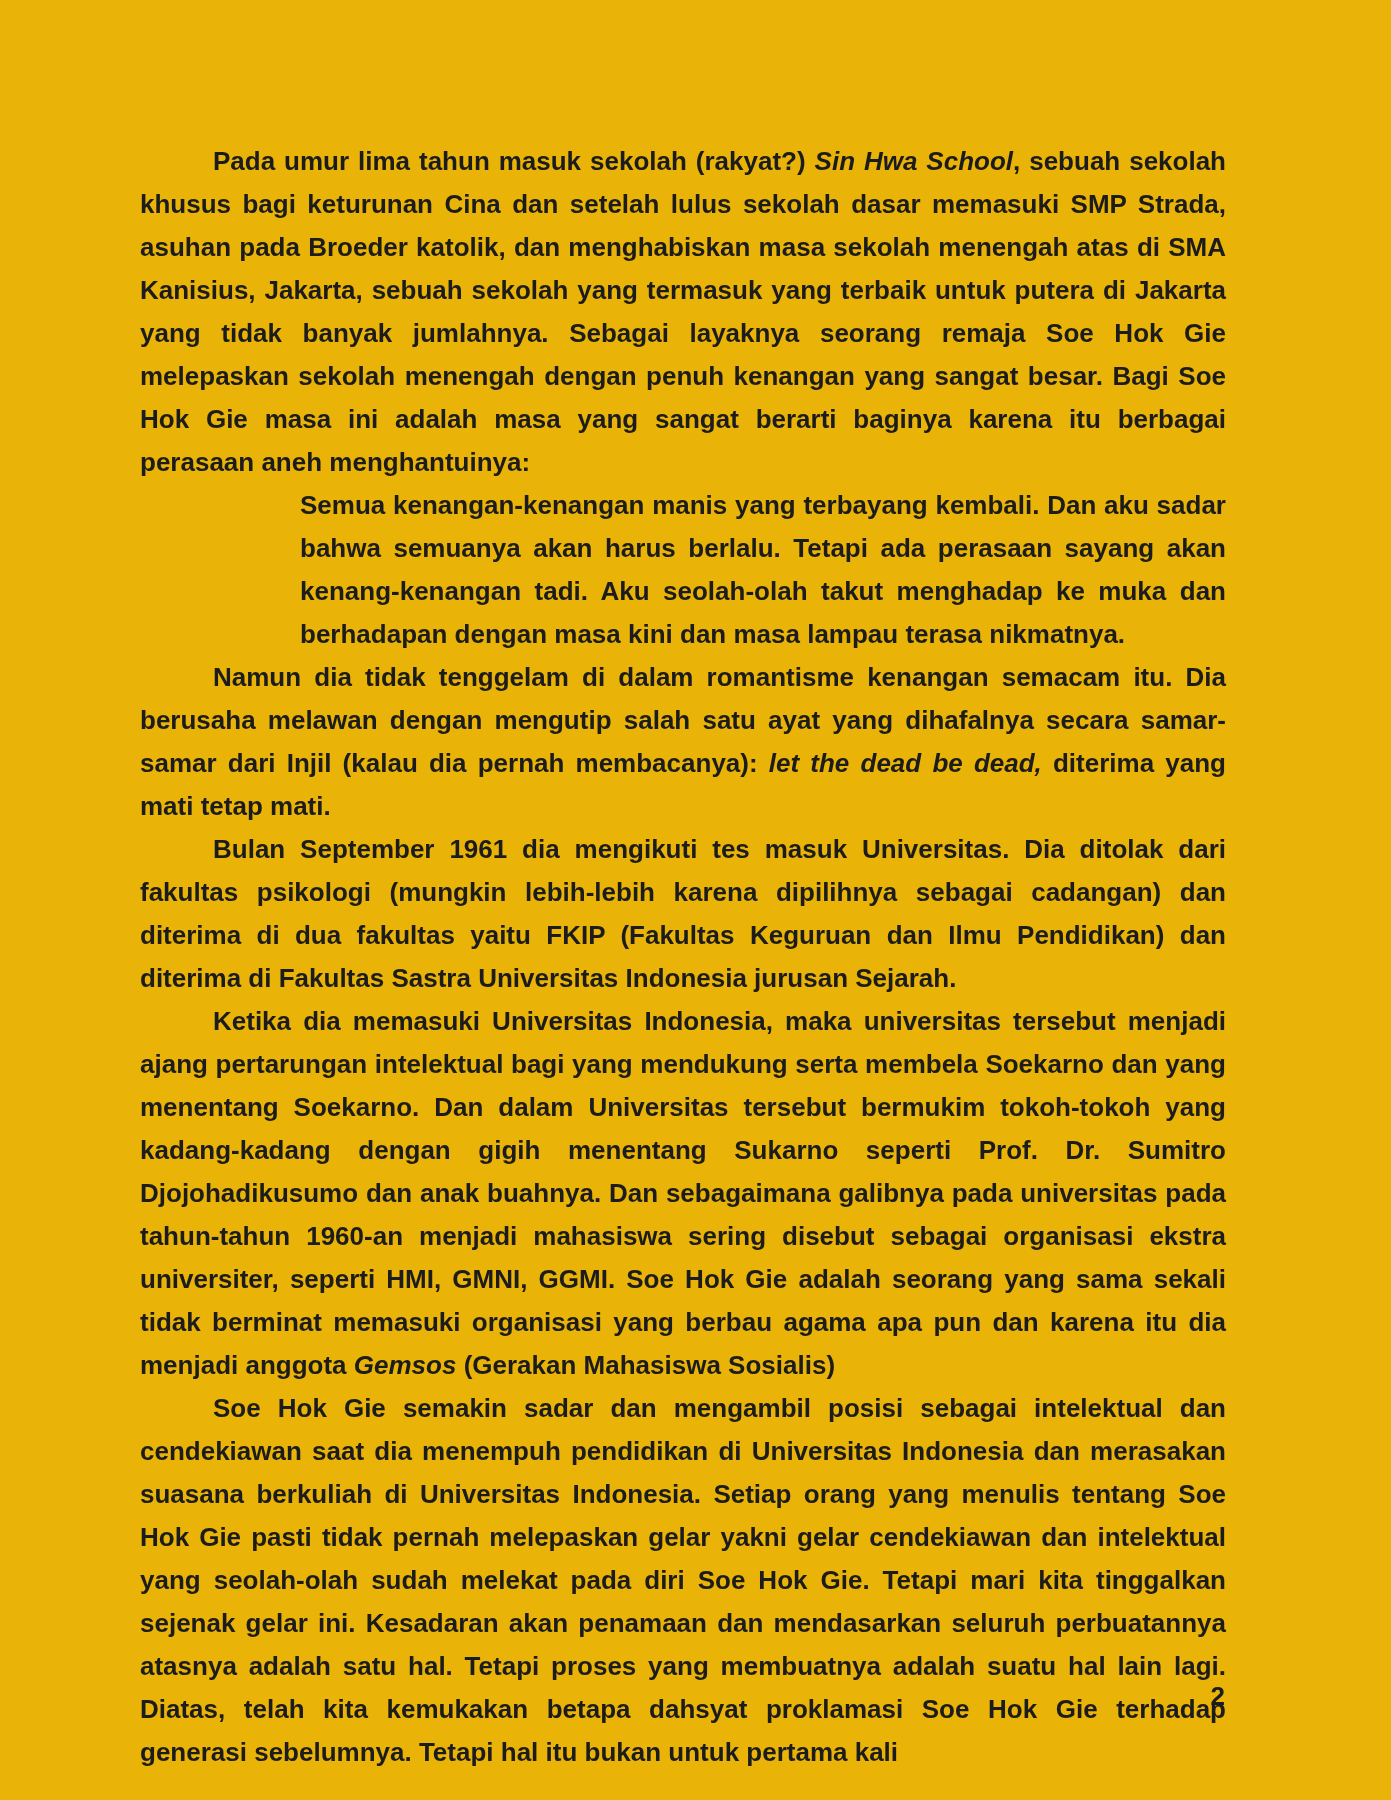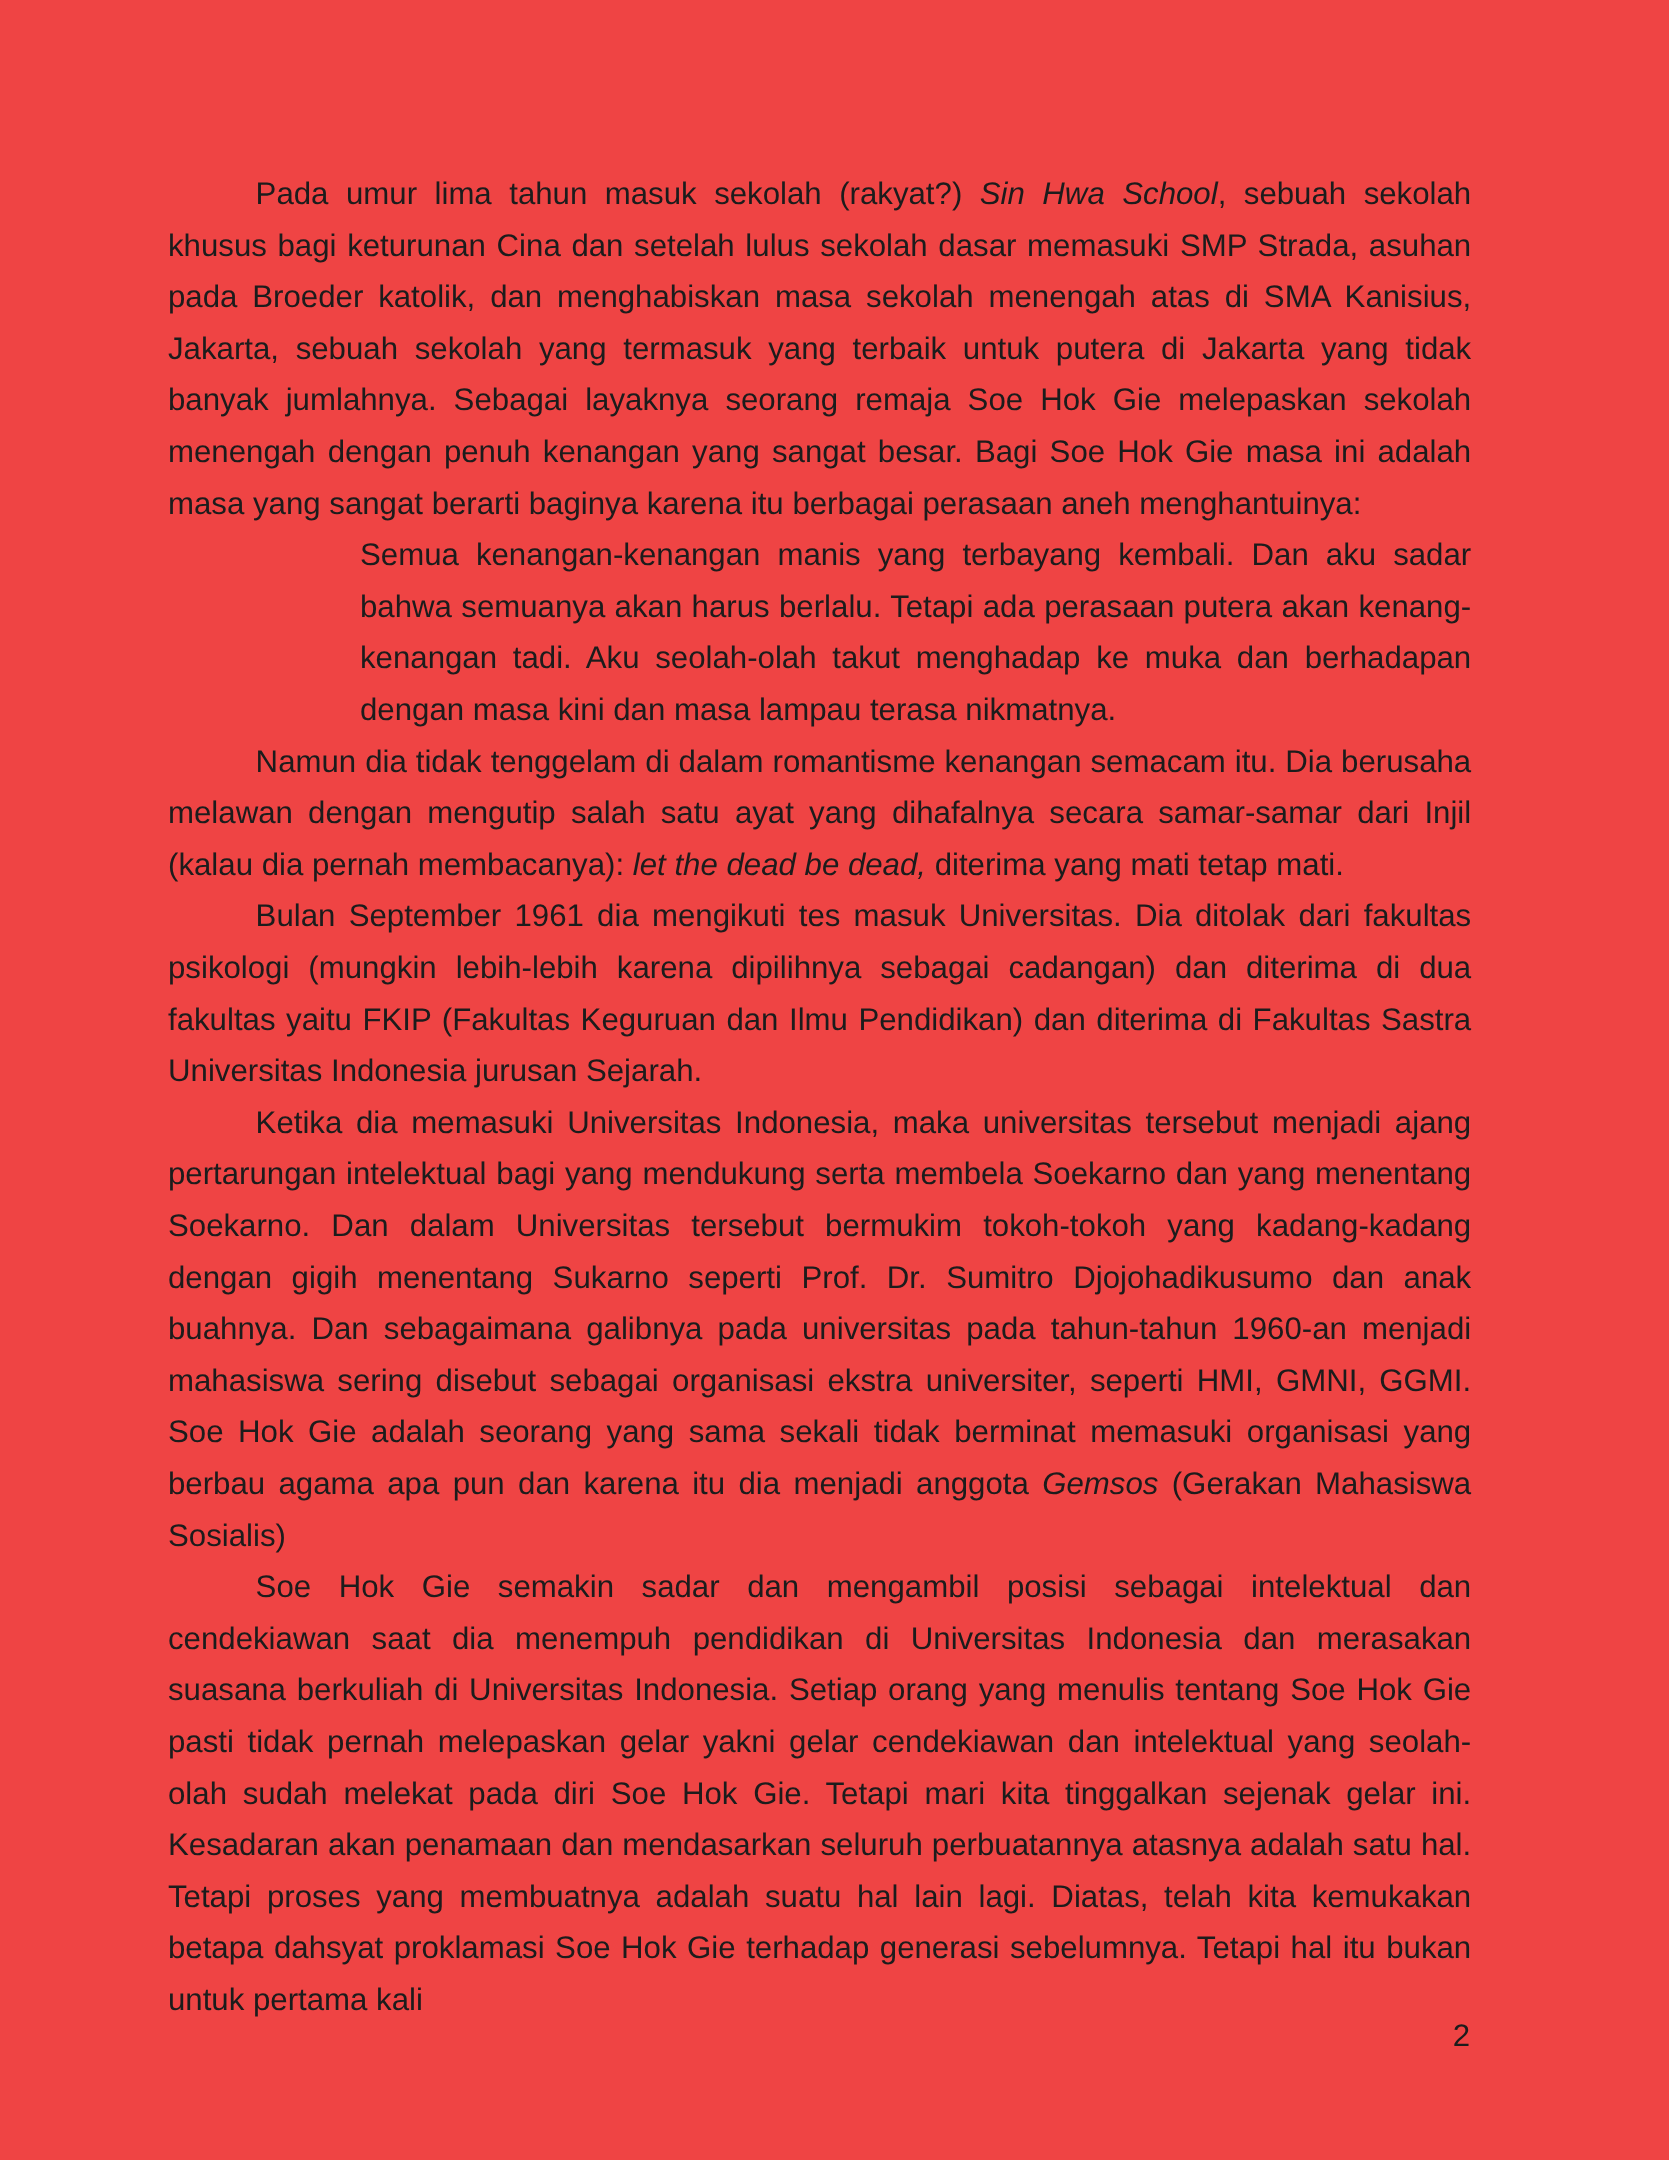--- a/index.html
+++ b/index.html
@@ -4,24 +4,25 @@
 <style>
   html, body {
     margin: 0;
     padding: 0;
     background: #ffffff;
   }
   .page {
     position: relative;
     width: 1391px;
     height: 1800px;
-    background: #ef4444;
+    background: #eab308;
     overflow: hidden;
     font-family: "Liberation Sans", "DejaVu Sans", sans-serif;
     color: #1c1c1c;
+    font-weight: bold;
   }
   .text-area {
     position: absolute;
     top: 140px;
     left: 140px;
     width: 1086px;
     font-size: 26px;
     line-height: 43px;
   }
   p.para {
@@ -47,20 +48,20 @@
     line-height: 30px;
     color: #1c1c1c;
   }
 </style>
 </head>
 <body>
 
 <div class="page">
   <div class="text-area" id="text-area">
       <p class="para indent"><span>Pada umur lima tahun masuk sekolah (rakyat?) </span><em>Sin Hwa School</em><span>, sebuah sekolah khusus bagi keturunan Cina dan setelah lulus sekolah dasar memasuki SMP Strada, asuhan pada Broeder katolik, dan menghabiskan masa sekolah menengah atas di SMA Kanisius, Jakarta, sebuah sekolah yang termasuk yang terbaik untuk putera di Jakarta yang tidak banyak jumlahnya. Sebagai layaknya seorang remaja Soe Hok Gie melepaskan sekolah menengah dengan penuh kenangan yang sangat besar. Bagi Soe Hok Gie masa ini adalah masa yang sangat berarti baginya karena itu berbagai perasaan aneh menghantuinya:</span></p>
-      <p class="para quote"><span>Semua kenangan-kenangan manis yang terbayang kembali. Dan aku sadar bahwa semuanya akan harus berlalu. Tetapi ada perasaan putera akan kenang-kenangan tadi. Aku seolah-olah takut menghadap ke muka dan berhadapan dengan masa kini dan masa lampau terasa nikmatnya.</span></p>
+      <p class="para quote"><span>Semua kenangan-kenangan manis yang terbayang kembali. Dan aku sadar bahwa semuanya akan harus berlalu. Tetapi ada perasaan sayang akan kenang-kenangan tadi. Aku seolah-olah takut menghadap ke muka dan berhadapan dengan masa kini dan masa lampau terasa nikmatnya.</span></p>
       <p class="para indent"><span>Namun dia tidak tenggelam di dalam romantisme kenangan semacam itu. Dia berusaha melawan dengan mengutip salah satu ayat yang dihafalnya secara samar-samar dari Injil (kalau dia pernah membacanya): </span><em>let the dead be dead,</em><span> diterima yang mati tetap mati.</span></p>
       <p class="para indent"><span>Bulan September 1961 dia mengikuti tes masuk Universitas. Dia ditolak dari fakultas psikologi (mungkin lebih-lebih karena dipilihnya sebagai cadangan) dan diterima di dua fakultas yaitu FKIP (Fakultas Keguruan dan Ilmu Pendidikan) dan diterima di Fakultas Sastra Universitas Indonesia jurusan Sejarah.</span></p>
       <p class="para indent"><span>Ketika dia memasuki Universitas Indonesia, maka universitas tersebut menjadi ajang pertarungan intelektual bagi yang mendukung serta membela Soekarno dan yang menentang Soekarno. Dan dalam Universitas tersebut bermukim tokoh-tokoh yang kadang-kadang dengan gigih menentang Sukarno seperti Prof. Dr. Sumitro Djojohadikusumo dan anak buahnya. Dan sebagaimana galibnya pada universitas pada tahun-tahun 1960-an menjadi mahasiswa sering disebut sebagai organisasi ekstra universiter, seperti HMI, GMNI, GGMI. Soe Hok Gie adalah seorang yang sama sekali tidak berminat memasuki organisasi yang berbau agama apa pun dan karena itu dia menjadi anggota </span><em>Gemsos</em><span> (Gerakan Mahasiswa Sosialis)</span></p>
       <p class="para indent"><span>Soe Hok Gie semakin sadar dan mengambil posisi sebagai intelektual dan cendekiawan saat dia menempuh pendidikan di Universitas Indonesia dan merasakan suasana berkuliah di Universitas Indonesia. Setiap orang yang menulis tentang Soe Hok Gie pasti tidak pernah melepaskan gelar yakni gelar cendekiawan dan intelektual yang seolah-olah sudah melekat pada diri Soe Hok Gie. Tetapi mari kita tinggalkan sejenak gelar ini. Kesadaran akan penamaan dan mendasarkan seluruh perbuatannya atasnya adalah satu hal. Tetapi proses yang membuatnya adalah suatu hal lain lagi. Diatas, telah kita kemukakan betapa dahsyat proklamasi Soe Hok Gie terhadap generasi sebelumnya. Tetapi hal itu bukan untuk pertama kali</span></p>
     </div>
   <div class="page-number">2</div>
 </div>
 
 </body></html>

